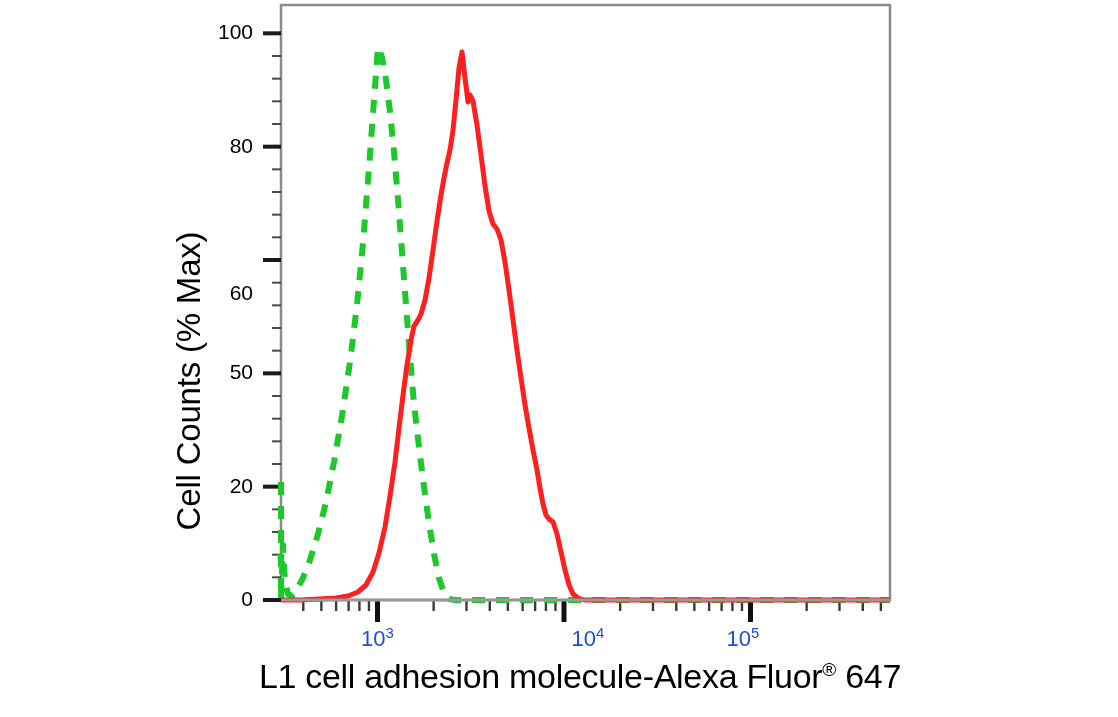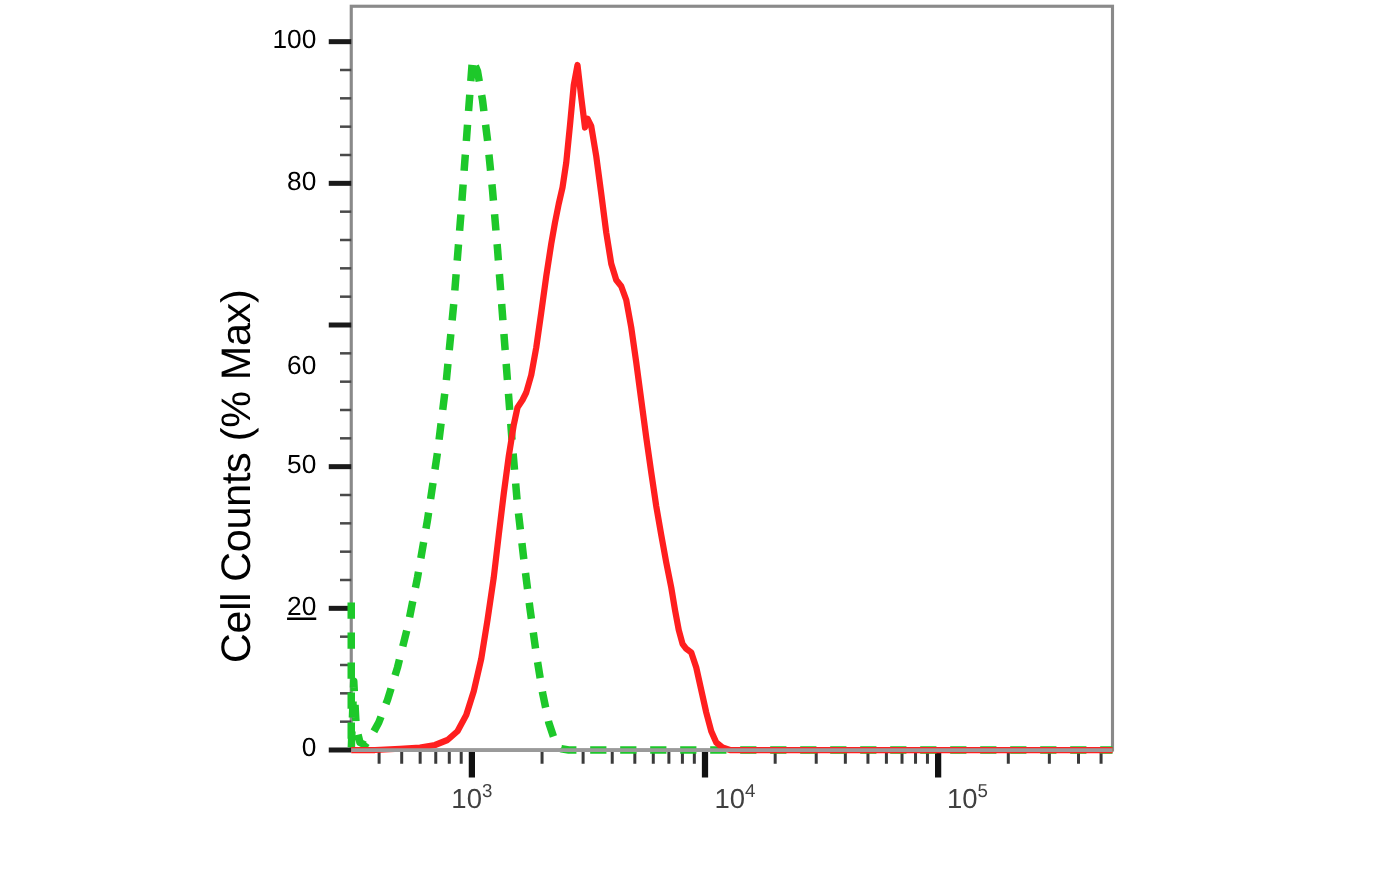--- a/index.html
+++ b/index.html
@@ -70,21 +70,21 @@
     width: 60px;
     font-size: 21px;
     color: #000000;
     font-family: "Liberation Sans", sans-serif;
   }
   .xtick-label {
     position: absolute;
     text-align: center;
     width: 90px;
     font-size: 22px;
-    color: #404040;
+    color: #1d4ed8;
     white-space: nowrap;
   }
   .xtick-label sup {
     font-size: 0.68em;
     vertical-align: super;
     line-height: 0;
   }
 </style>
 </head>
 <body>
@@ -158,28 +158,31 @@
     <g id="series-group">
         <polyline points="281,482 281,600 283,545 285,582 288,594 292,596 297,589 303,578 310,560 318,534 326,502 334,462 342,416 350,362 357,305 363,243 369,168 374,100 378,47 382,57 386,80 390,112 394,152 398,199 402,252 406,305 410,357 414,404 419,447 424,487 429,523 434,554 439,578 444,593 449,599 455,600 890,600" fill="none" stroke="#1DC82A" stroke-width="6" stroke-linecap="butt" stroke-linejoin="round" stroke-dasharray="13 11"></polyline>
         <polyline points="281,600 300,600 320,599 336,598 348,596 358,592 366,585 373,572 379,553 385,527 390,496 395,462 399,428 403,395 407,365 411,340 414,326 418,320 421,314 425,300 429,278 433,250 437,221 441,195 444,178 447,163 450,150 453,130 456,100 459,68 462,52 465,78 468,102 470,95 473,101 477,125 481,155 485,186 489,211 493,224 497,229 501,240 505,262 509,290 513,320 517,350 521,378 525,405 529,428 533,450 537,470 540,488 543,504 546,515 549,519 553,522 557,534 561,552 565,570 569,585 573,594 578,598 584,600 600,600 890,600" fill="none" stroke="#FF1F1F" stroke-width="5" stroke-linecap="butt" stroke-linejoin="round"></polyline>
       </g>
 
     <line x1="281" y1="600" x2="890" y2="600" stroke="#9a9a9a" stroke-width="3"></line>
   </svg>
 
   <div id="y-tick-labels">
       <div class="ytick-label" style="left: 193px; top: 587px;">0</div>
-      <div class="ytick-label" style="left: 193px; top: 473.667px; text-decoration: underline;">20</div>
+      <div class="ytick-label" style="left: 193px; top: 473.667px;">20</div>
       <div class="ytick-label" style="left: 193px; top: 360.333px;">50</div>
       <div class="ytick-label" style="left: 193px; top: 247px; margin-top: 34px;">60</div>
       <div class="ytick-label" style="left: 193px; top: 133.667px; text-align: right;">80</div>
       <div class="ytick-label" style="left: 193px; top: 20.3333px;">100</div>
     </div>
   <div id="x-tick-labels">
       <div class="xtick-label" style="left: 332.5px; top: 626px;"><span>10</span><sup>3</sup></div>
       <div class="xtick-label" style="left: 543px; top: 626px;"><span>10</span><sup>4</sup></div>
-      <div class="xtick-label" style="left: 729px; top: 626px;"><span>10</span><sup>5</sup></div>
+      <div class="xtick-label" style="left: 698px; top: 626px;"><span>10</span><sup>5</sup></div>
     </div>
 
   <div id="y-axis-title">Cell Counts (% Max)</div>
 
+  <div id="x-axis-title">
+    <span>L1 cell adhesion molecule-Alexa Fluor</span><sup>®</sup><span> 647</span>
+  </div>
 
 </div>
 
 </body></html>

